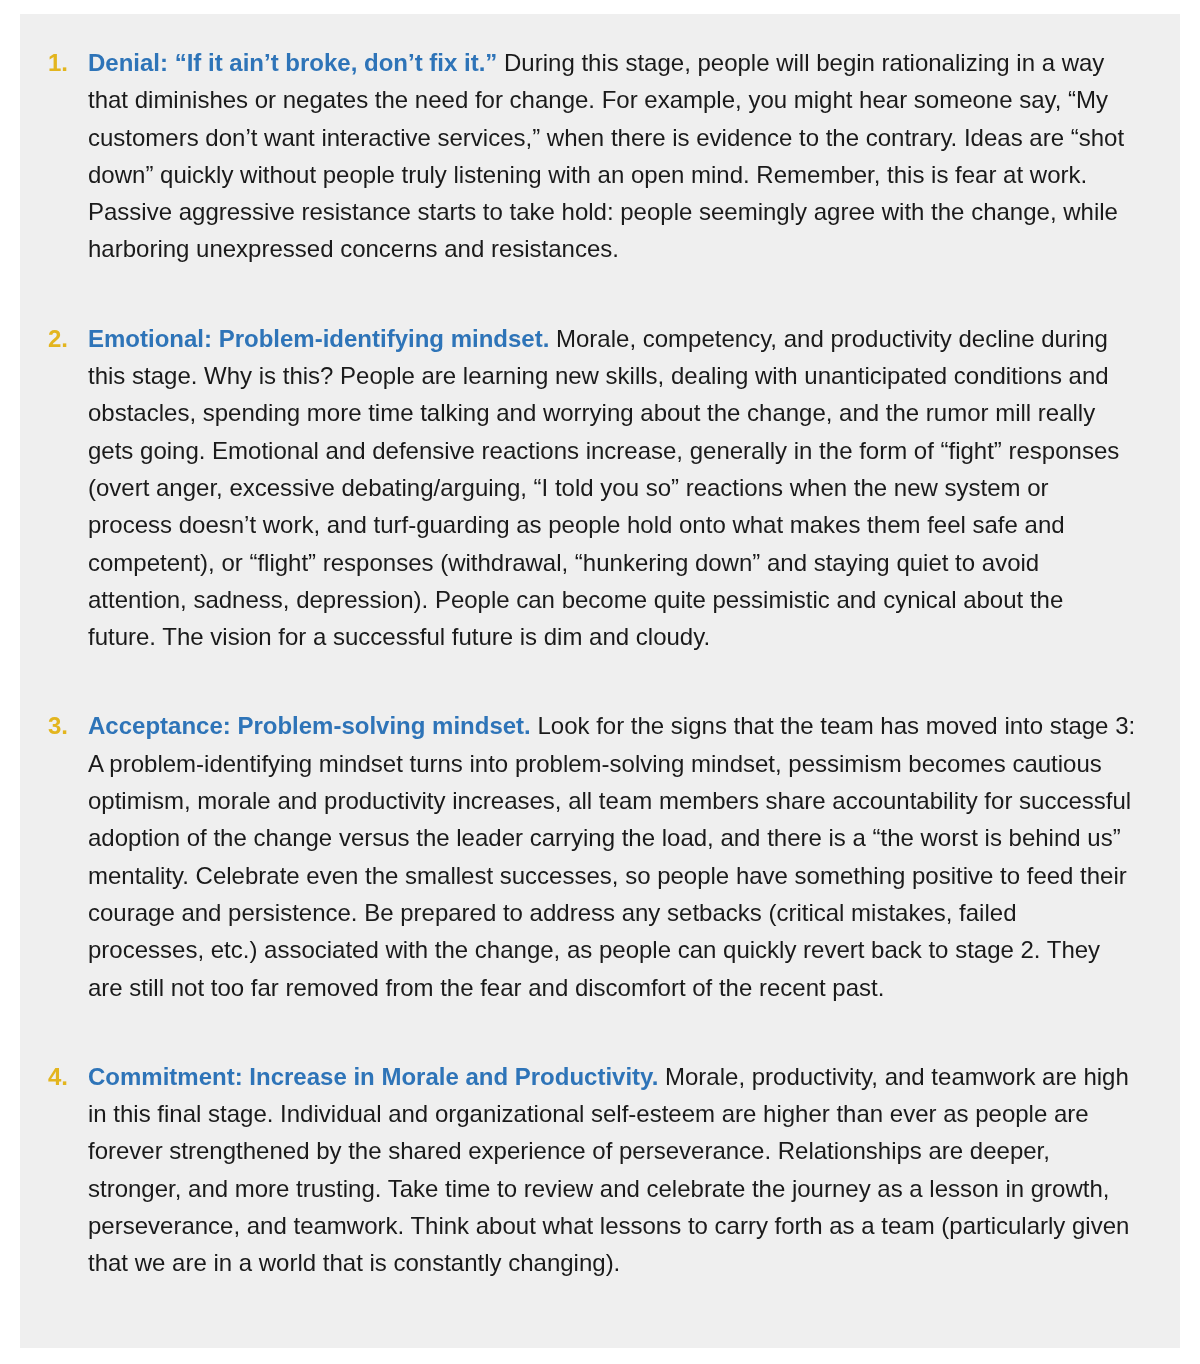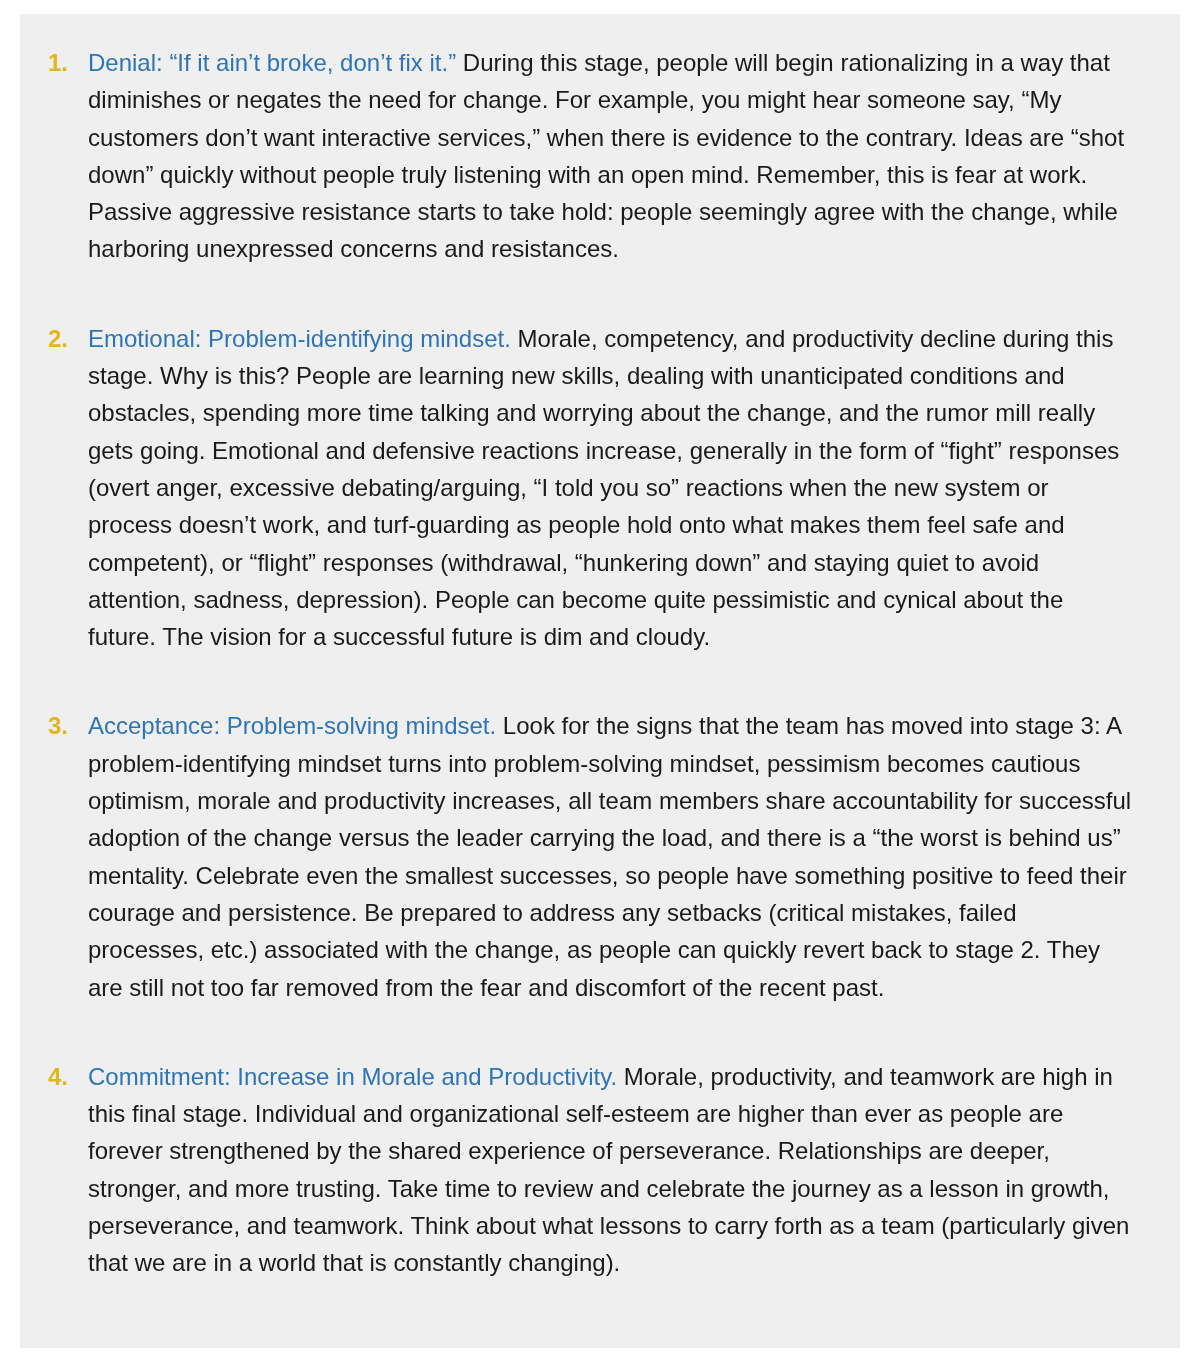--- a/index.html
+++ b/index.html
@@ -29,21 +29,21 @@
     line-height: 37.3px;
     color: #1a1a1a;
   }
   .stage-item:last-child { margin-bottom: 0; }
   .stage-number {
     font-weight: bold;
     color: #e3b51e;
   }
   .stage-text { }
   .stage-heading {
-    font-weight: normal;
+    font-weight: bold;
     color: #2e74b8;
   }
   .stage-body {
     color: #1a1a1a;
   }
 </style>
 </head>
 <body>
 
 <div class="page">

